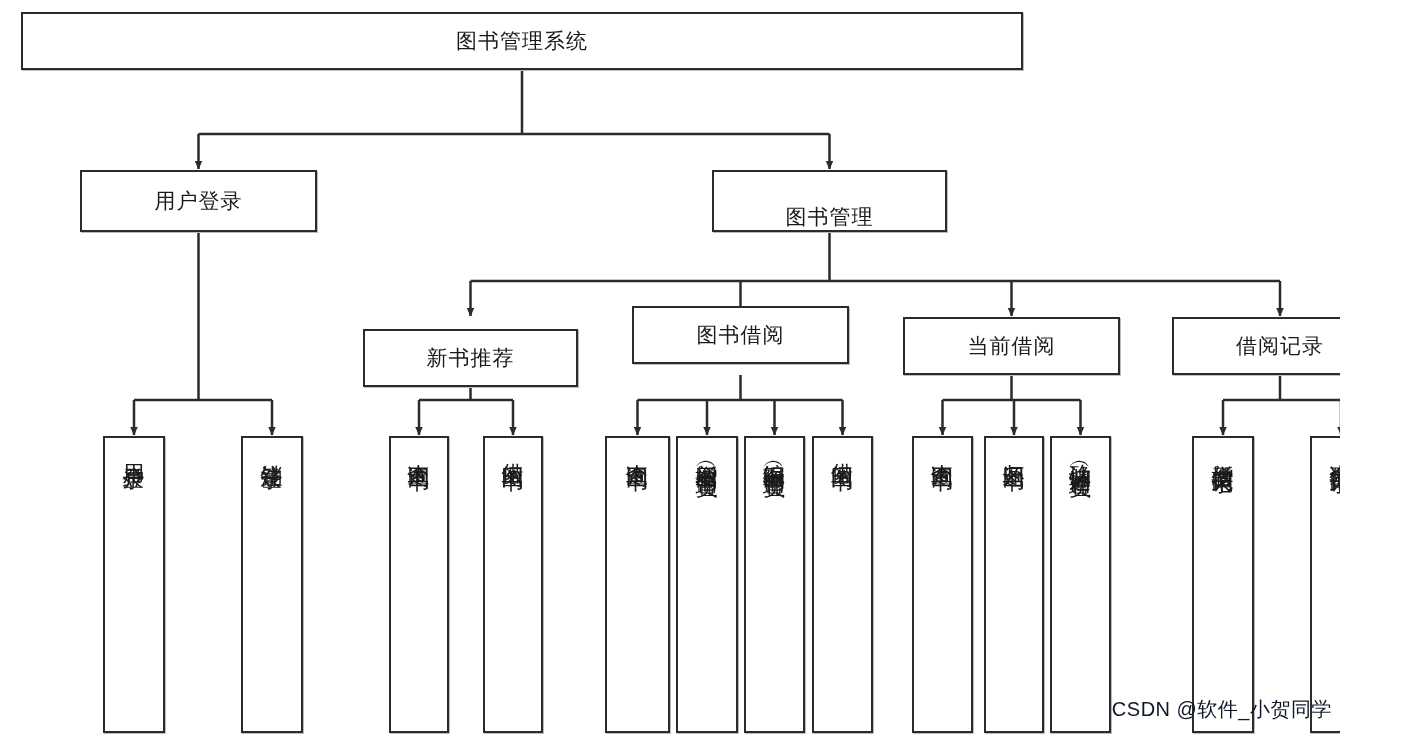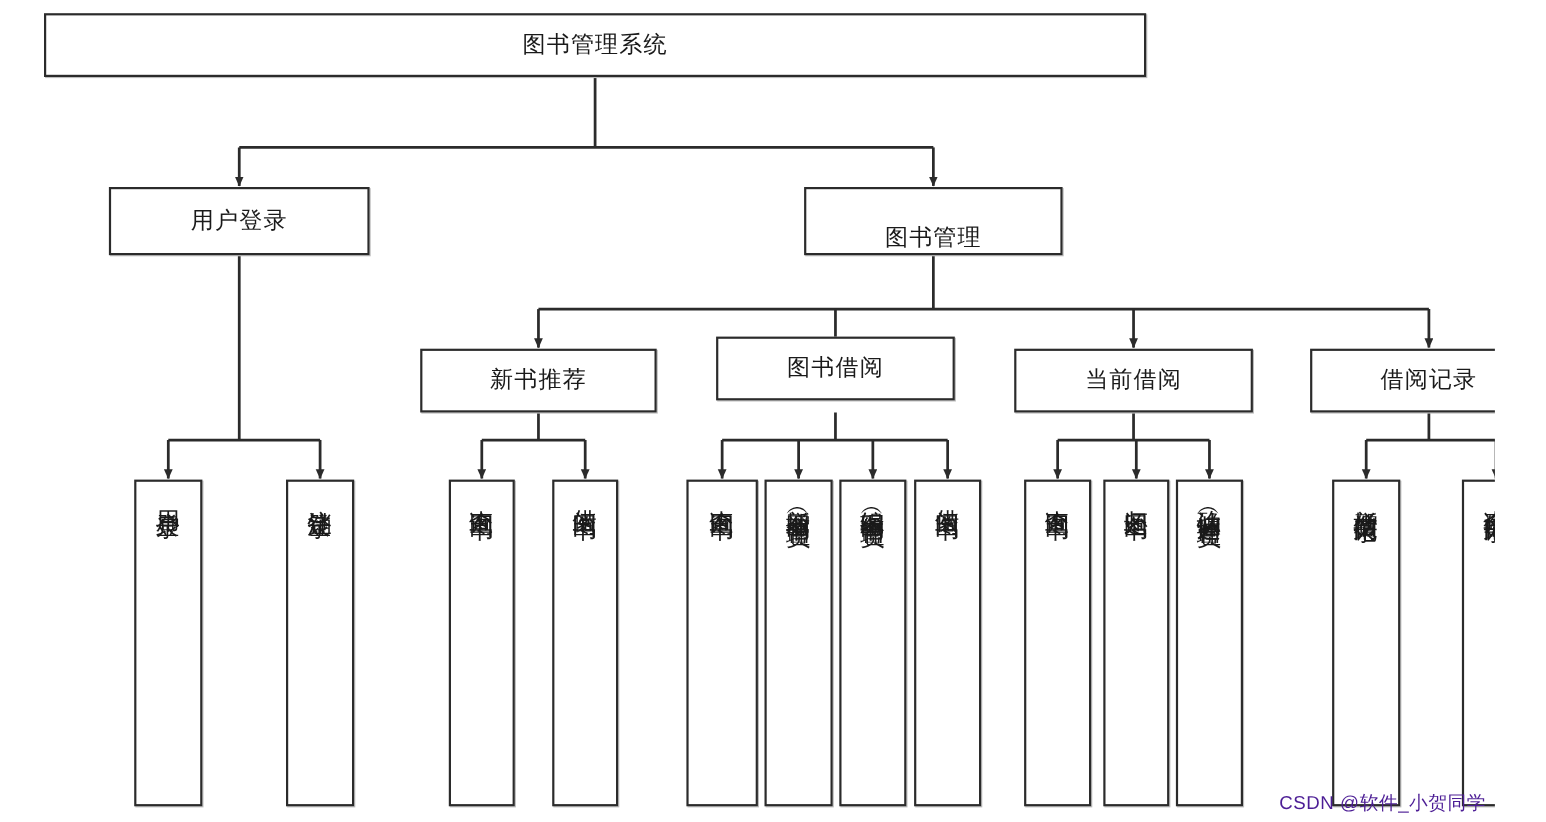--- a/index.html
+++ b/index.html
@@ -9,21 +9,20 @@
   }
   body {
     font-family: "Liberation Sans", "DejaVu Sans", sans-serif;
   }
   #canvas {
     position: relative;
     width: 1340px;
     height: 747px;
     background: #ffffff;
     overflow: hidden;
-    margin-left: 19px;
   }
   svg.edges {
     position: absolute;
     left: 0;
     top: 0;
     width: 1405px;
     height: 747px;
     pointer-events: none;
   }
   .node {
@@ -56,23 +55,23 @@
     writing-mode: vertical-rl;
     text-orientation: upright;
     font-size: 22px;
     letter-spacing: 2px;
     line-height: 1.05;
     white-space: nowrap;
   }
   .watermark {
     position: absolute;
     right: 8px;
-    bottom: 6px;
-    font-size: 17px;
-    color: #4c1d95;
+    bottom: 24px;
+    font-size: 20px;
+    color: #0f172a;
     letter-spacing: 0.5px;
     white-space: nowrap;
   }
 </style>
 </head>
 <body>
 
 <div id="canvas">
   <svg class="edges" viewBox="0 0 1405 747">
     <defs>
@@ -120,21 +119,21 @@
   <div id="node-layer">
       <div class="node horiz" style="left: 21px; top: 12px; width: 1002px; height: 58px;">
         <span class="label">图书管理系统</span>
       </div>
       <div class="node horiz" style="left: 80px; top: 170px; width: 237px; height: 62px;">
         <span class="label">用户登录</span>
       </div>
       <div class="node horiz" style="left: 712px; top: 170px; width: 235px; height: 62px; align-items: flex-end;">
         <span class="label">图书管理</span>
       </div>
-      <div class="node horiz" style="left: 363px; top: 317px; width: 215px; height: 58px;">
+      <div class="node horiz" style="left: 363px; top: 329px; width: 215px; height: 58px;">
         <span class="label">新书推荐</span>
       </div>
       <div class="node horiz" style="left: 632px; top: 306px; width: 217px; height: 58px;">
         <span class="label">图书借阅</span>
       </div>
       <div class="node horiz" style="left: 903px; top: 317px; width: 217px; height: 58px;">
         <span class="label">当前借阅</span>
       </div>
       <div class="node horiz" style="left: 1172px; top: 317px; width: 216px; height: 58px;">
         <span class="label">借阅记录</span>

